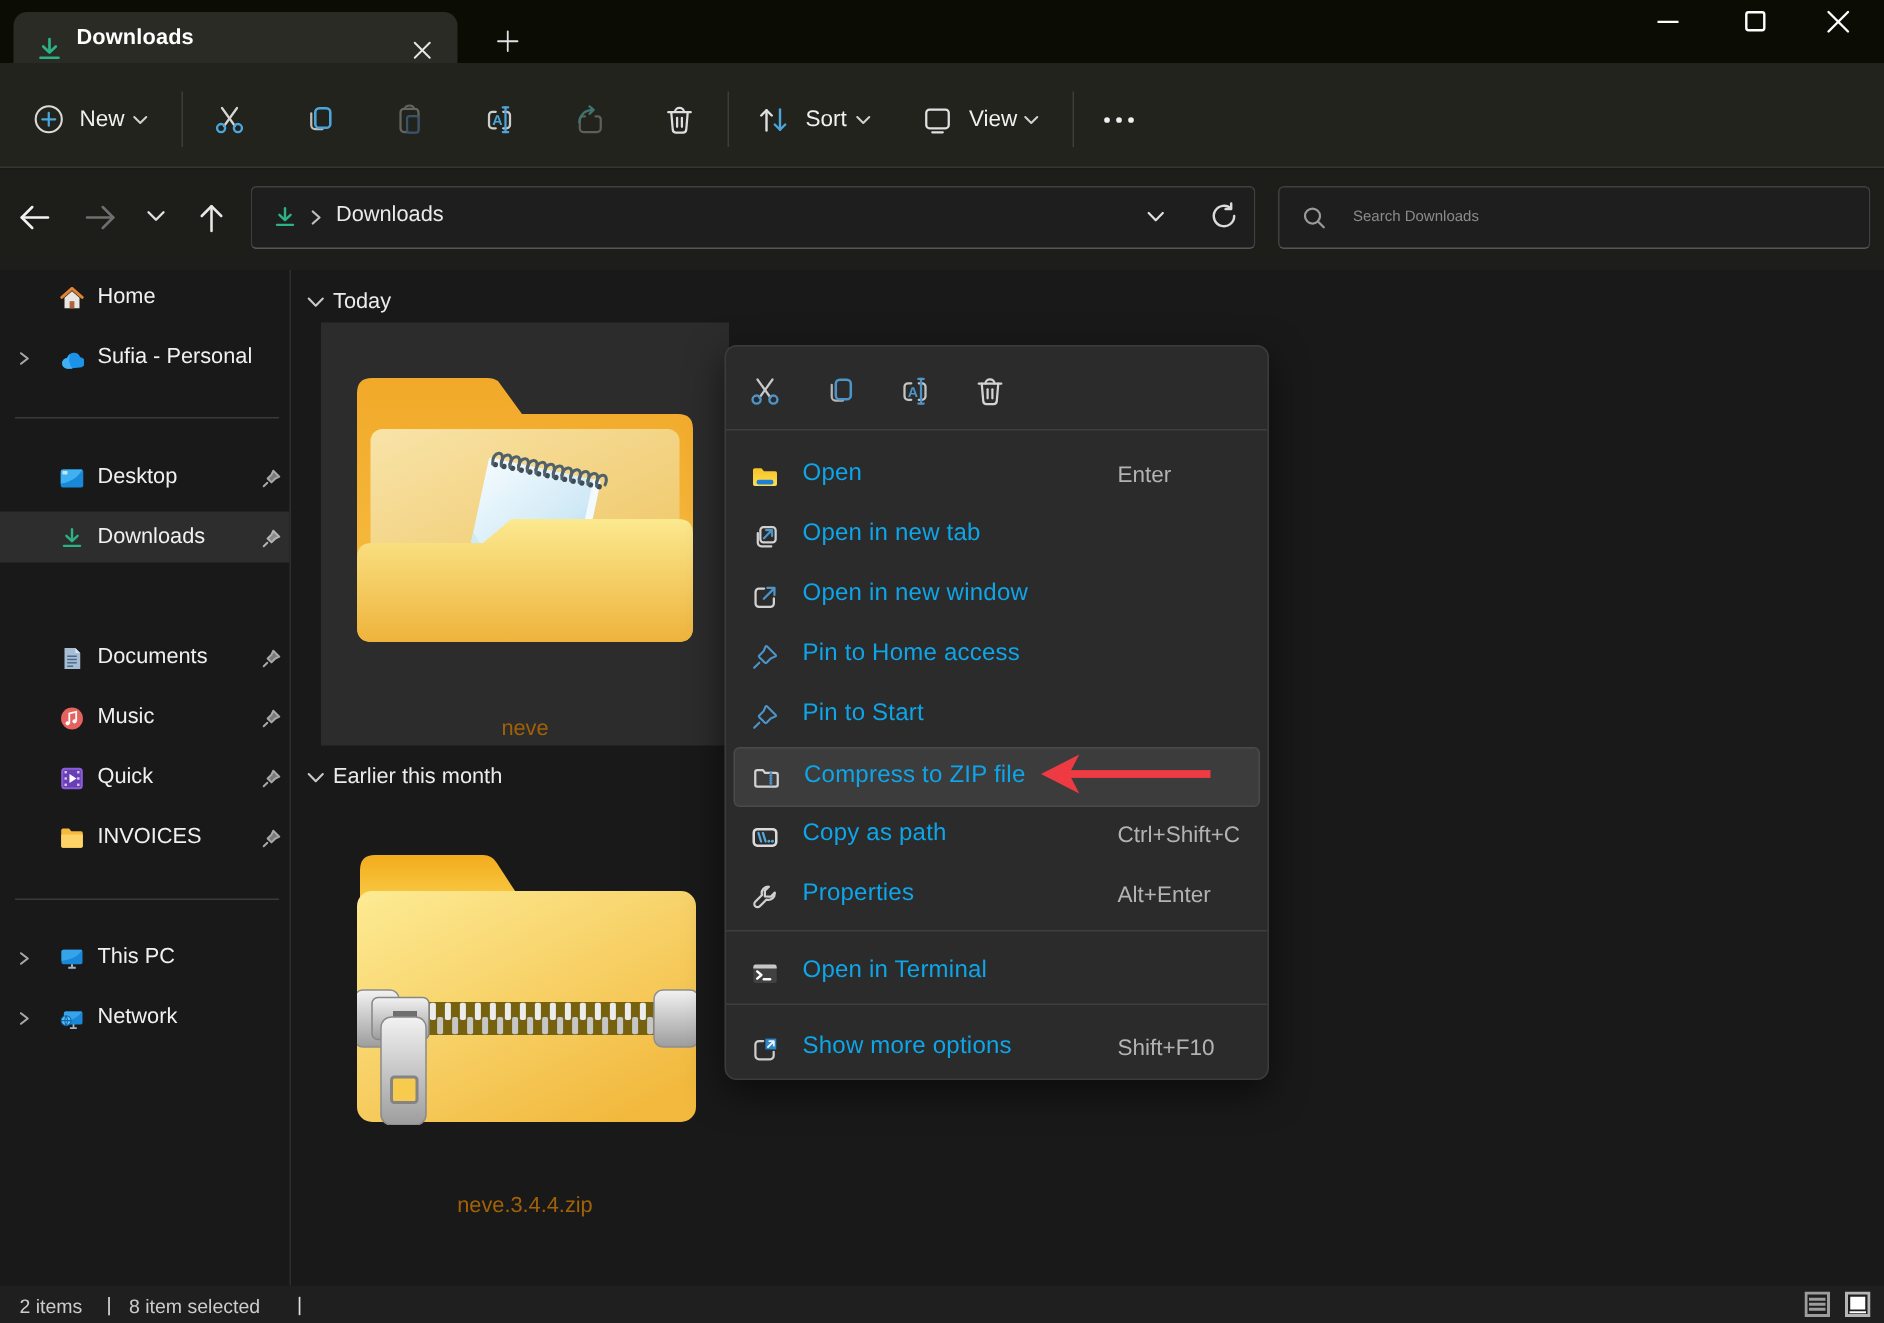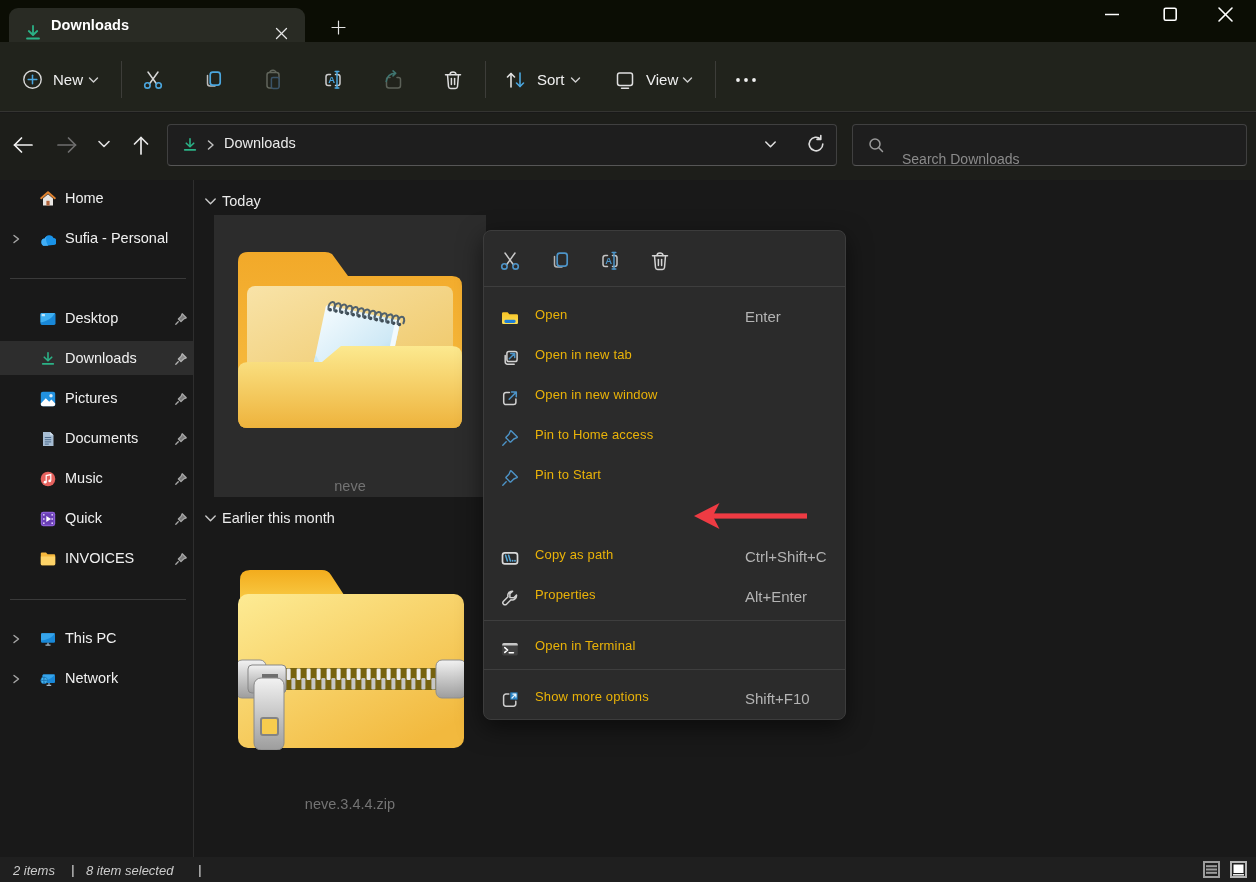--- a/index.html
+++ b/index.html
@@ -23,30 +23,30 @@
   #sidesep { position:absolute; left:193px; top:0; width:1px; height:677px; background:#2e2e2e; }
   .sideitem { position:absolute; left:0; width:193px; height:40px; }
   .sideitem .lbl { position:absolute; left:65px; top:11px; font-size:14.5px; color:#f0f0f0; }
   .sideitem .icon { position:absolute; left:40px; top:12px; width:16px; height:16px; }
   .pin { position:absolute; left:174px; top:13px; width:14px; height:14px; }
   .chev { position:absolute; left:11px; top:15px; width:10px; height:10px; }
   .hsep { position:absolute; left:10px; width:176px; height:1px; background:#3a3a3a; }
   
   .grouphdr { position:absolute; font-size:14.5px; color:#ebebeb; }
   #tile1 { position:absolute; left:214px; top:35px; width:272px; height:282px; background:#2c2c2c; }
-  .filelabel { position:absolute; font-size:14.5px; color:#737373; text-align:center; }
+  .filelabel { position:absolute; font-size:14.5px; color:#a16207; text-align:center; }
   
   #menu { position:absolute; left:483px; top:230px; width:363px; height:490px; background:#2b2b2b; border:1px solid #3c3c3c; border-radius:8px; box-shadow:0 8px 24px rgba(0,0,0,0.55); }
   .mi { position:absolute; left:6px; width:351px; height:40px; }
-  .mi .milbl { position:absolute; left:46px; top:9px; font-size:13px; color:#eab308; letter-spacing:0.15px; }
+  .mi .milbl { position:absolute; left:46px; top:9px; font-size:16px; color:#0ea5e9; letter-spacing:0.15px; }
   .mi .sc { position:absolute; left:256px; top:10px; font-size:15px; color:#b3b3b3; }
   .mi .mic { position:absolute; left:12px; top:11px; width:18px; height:18px; }
   .msep { position:absolute; left:0px; width:361px; height:1px; background:#3e3e3e; }
   
-  #statusbar { position:absolute; top:857px; left:0; width:1256px; height:25px; background:#1f1f1f; font-size:13px; color:#cccccc;font-style:italic; }
+  #statusbar { position:absolute; top:857px; left:0; width:1256px; height:25px; background:#1f1f1f; font-size:13px; color:#cccccc; }
 </style>
 </head>
 <body>
 <div id="win">
 
   <div id="titlebar">
     <div id="tab">
       <span class="tabtext">Downloads</span>
       <svg class="abs" style="left:15px; top:16px;" width="18" height="18" viewBox="0 0 18 18">
         <g stroke="#2bb287" stroke-width="1.8" fill="none" stroke-linecap="round" stroke-linejoin="round">
@@ -219,21 +219,21 @@
     <svg class="abs" style="left:764px; top:27px;" width="13" height="9" viewBox="0 0 13 9">
       <path d="M1.8 2 L6.5 6.8 L11.2 2" fill="none" stroke="#e0e0e0" stroke-width="1.5" stroke-linecap="round" stroke-linejoin="round"></path>
     </svg>
     <svg class="abs" style="left:806px; top:21px;" width="20" height="20" viewBox="0 0 20 20">
       <path d="M16.8 10 a6.8 6.8 0 1 1 -2 -4.8 M14.8 1.6 v3.8 h-3.8" fill="none" stroke="#dcdcdc" stroke-width="1.6" stroke-linecap="round" stroke-linejoin="round"></path>
     </svg>
     <svg class="abs" style="left:868px; top:24px;" width="17" height="17" viewBox="0 0 17 17">
       <circle cx="7" cy="7" r="5" fill="none" stroke="#9a9a9a" stroke-width="1.5"></circle>
       <path d="M10.8 10.8 L14.5 14.5" stroke="#9a9a9a" stroke-width="1.5" stroke-linecap="round"></path>
     </svg>
-    <span style="position:absolute; left:902px; top:38px; font-size:14px; color:#8b8b8b;">Search Downloads</span>
+    <span style="position:absolute; left:902px; top:26px; font-size:10px; color:#8b8b8b;">Search Downloads</span>
   </div>
 
   <div id="main">
     <div id="sidesep"></div>
 
     <div class="sideitem" style="top:-1px;">
       <svg class="icon" viewBox="0 0 16 16">
           <path d="M1.2 7.2 L8 1.2 L14.8 7.2" fill="none" stroke="#e08330" stroke-width="2" stroke-linecap="round" stroke-linejoin="round"></path>
           <path d="M3 7.5 V14.5 H13 V7.5 L8 3.2 Z" fill="#e8e6e3"></path>
           <rect x="6.4" y="9.8" width="3.2" height="4.7" fill="#b0623a"></rect>
@@ -270,34 +270,20 @@
       <svg class="icon" viewBox="0 0 18 18">
           <g stroke="#2bb287" stroke-width="1.8" fill="none" stroke-linecap="round" stroke-linejoin="round">
             <path d="M9 2 V10.5"></path>
             <path d="M4.8 7 L9 11 L13.2 7"></path>
             <path d="M3 14.5 H15"></path>
           </g>
         </svg>
       <span class="lbl">Downloads</span>
       <svg class="pin" viewBox="0 0 14 14">
           <g stroke="#b4b4b4" stroke-width="1.3" fill="#8a8a8a" stroke-linejoin="round">
-            <path d="M8.2 1.8 L12.2 5.8 L9.6 7 L7 9.6 L4.4 7 L7 4.4 Z"></path>
-            <path d="M4.2 9.8 L1.8 12.2" fill="none" stroke-linecap="round"></path>
-          </g>
-        </svg>
-    </div>
-    <div class="sideitem" style="top:199px;">
-      <svg class="icon" viewBox="0 0 16 16">
-          <rect x="0.8" y="0.8" width="14.4" height="14.4" rx="2" fill="#2191e0"></rect>
-          <path d="M0.8 12.6 L5.8 7.2 L9.2 10.8 L11.4 8.6 L15.2 12.4 V13.2 a2 2 0 0 1 -2 2 H2.8 a2 2 0 0 1 -2 -2 Z" fill="#ffffff"></path>
-          <circle cx="11" cy="4.8" r="1.7" fill="#d8ecfa"></circle>
-        </svg>
-      <span class="lbl">Pictures</span>
-      <svg class="pin" viewBox="0 0 14 14">
-          <g stroke="#a8a8a8" stroke-width="1.3" fill="#7a7a7a" stroke-linejoin="round">
             <path d="M8.2 1.8 L12.2 5.8 L9.6 7 L7 9.6 L4.4 7 L7 4.4 Z"></path>
             <path d="M4.2 9.8 L1.8 12.2" fill="none" stroke-linecap="round"></path>
           </g>
         </svg>
     </div>
     <div class="sideitem" style="top:239px;">
       <svg class="icon" viewBox="0 0 16 16">
           <path d="M3 1 h7.2 L13.5 4.3 V15 H3 Z" fill="#a7bdd3"></path>
           <path d="M10.2 1 L13.5 4.3 h-3.3 Z" fill="#d6e4f0"></path>
           <g stroke="#4d6b8c" stroke-width="1">
@@ -572,20 +558,30 @@
     </div>
     <div class="mi" style="left:5px; top:227px;">
       <svg class="mic" viewBox="0 0 18 18">
           <g fill="none" stroke="#4d94c8" stroke-width="1.4" stroke-linejoin="round">
             <path d="M10.3 1.9 L16.1 7.7 Q16.6 8.2 16 8.6 L12.8 10 L10 12.8 Q9.4 13.4 8.9 12.8 L5.2 9.1 Q4.6 8.6 5.2 8 L8 5.2 L9.4 2 Q9.8 1.4 10.3 1.9 Z"></path>
             <path d="M5.2 12.8 L1.8 16.2" stroke-linecap="round"></path>
           </g>
         </svg>
       <span class="milbl">Pin to Start</span>
     </div>
+    <div class="mi" style="left:5px; top:267px; background:#3c3c3c; border:1px solid #4a4a4a; border-radius:4px;">
+      <svg class="mic" viewBox="0 0 18 18">
+        <path d="M1.5 4.8 Q1.5 3.4 2.9 3.4 H6.6 l1.5 1.9 H15.1 Q16.5 5.3 16.5 6.7 V13 Q16.5 14.4 15.1 14.4 H2.9 Q1.5 14.4 1.5 13 Z" fill="none" stroke="#d2d2d2" stroke-width="1.5" stroke-linejoin="round"></path>
+        <g stroke="#4d94c8" stroke-width="1">
+            <path d="M11.9 4.2 v10"></path>
+            <path d="M10.9 5.6 h2 M10.9 7.2 h2 M10.9 8.8 h2 M10.9 10.4 h2 M10.9 12 h2"></path>
+          </g>
+      </svg>
+      <span class="milbl">Compress to ZIP file</span>
+    </div>
     <div class="mi" style="left:5px; top:307px;">
       <svg class="mic" viewBox="0 0 18 18">
         <rect x="1.5" y="3.8" width="15" height="11" rx="2.4" fill="none" stroke="#dadada" stroke-width="1.7"></rect>
         <g stroke="#57a8d8" stroke-width="1.5" stroke-linecap="round">
             <path d="M4.6 6.3 L6.4 12"></path>
             <path d="M7.6 6.3 L9.4 12"></path>
           </g>
         <g fill="#57a8d8">
             <circle cx="11.6" cy="11.8" r="0.95"></circle>
             <circle cx="14" cy="11.8" r="0.95"></circle>

